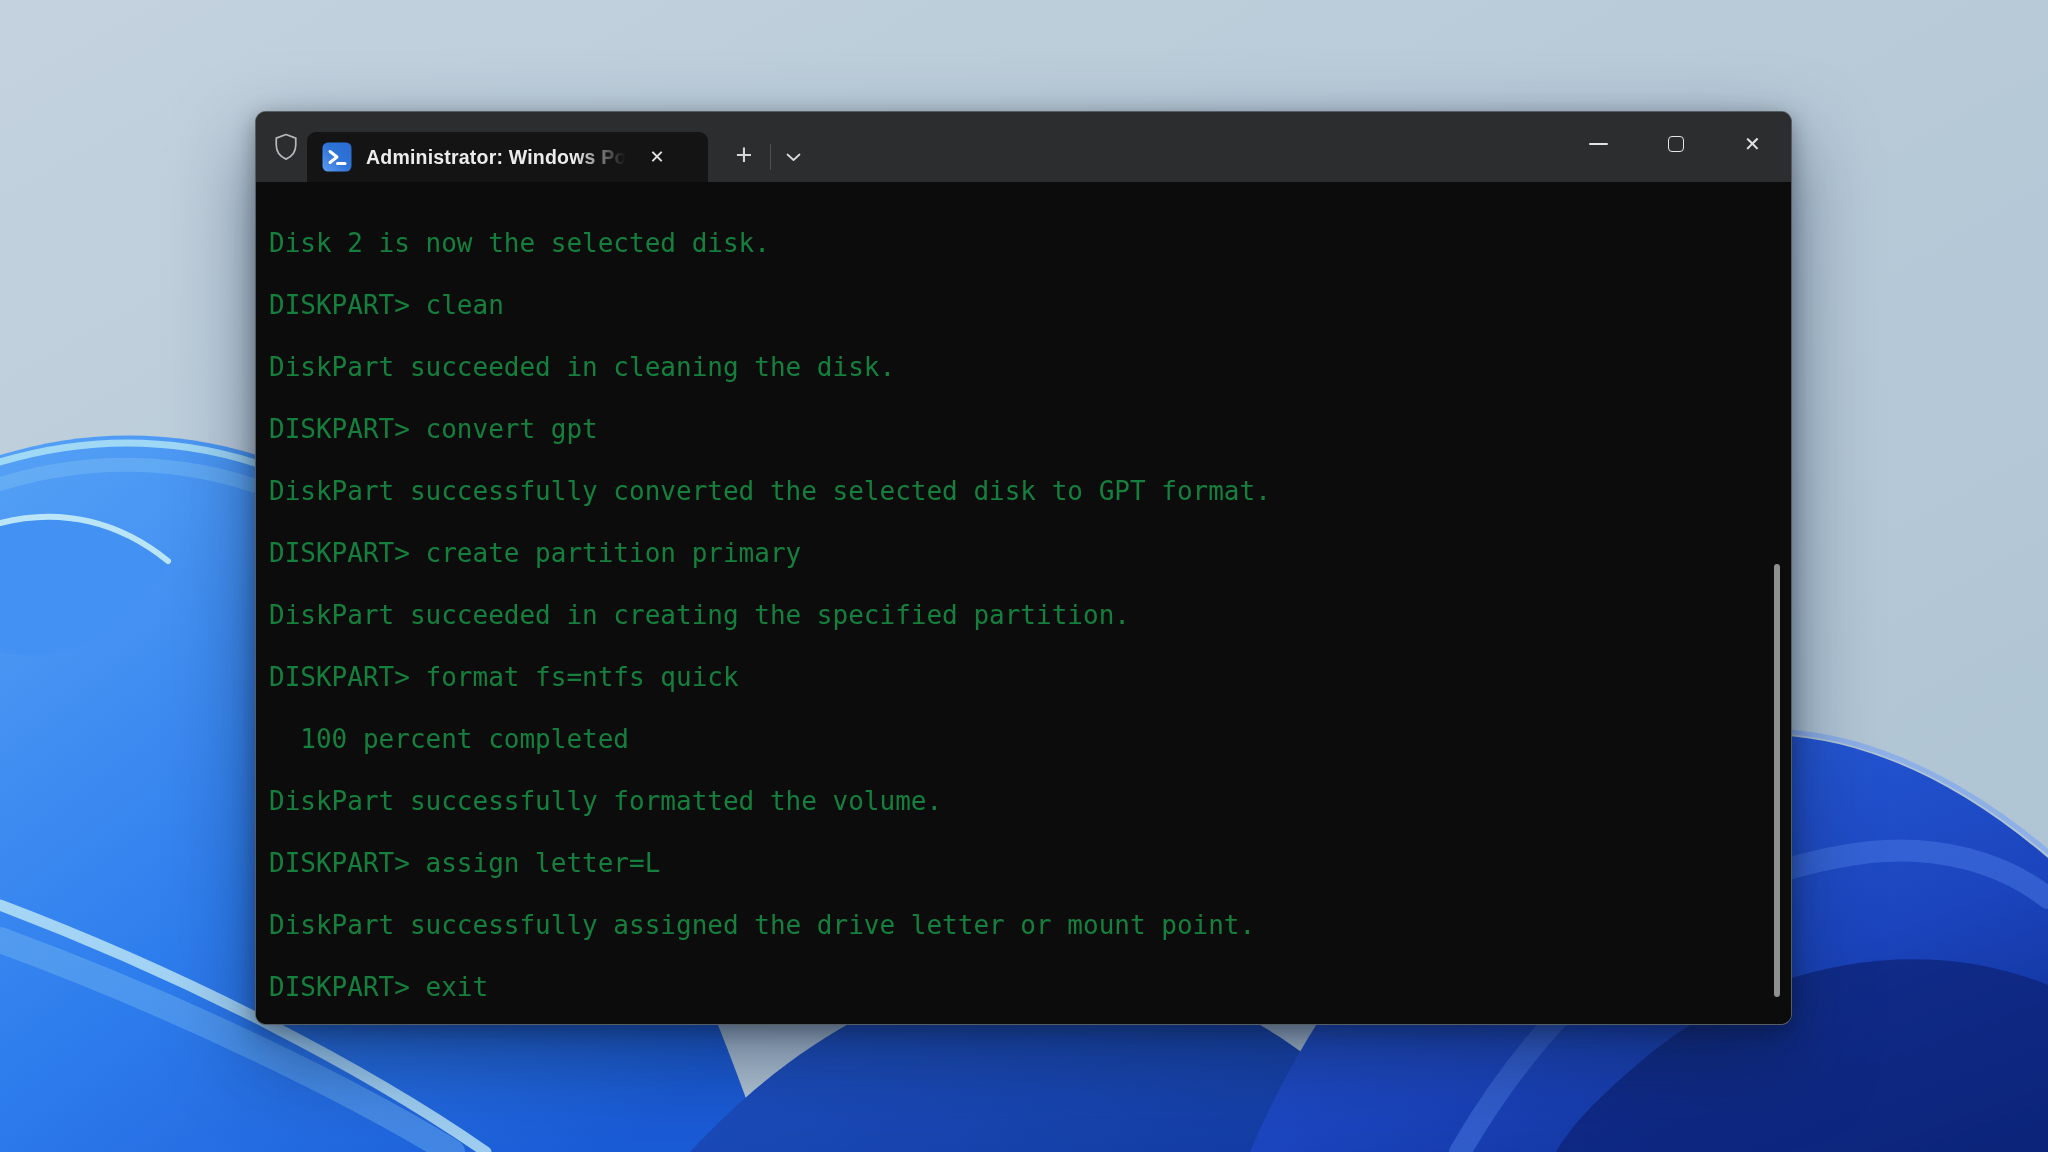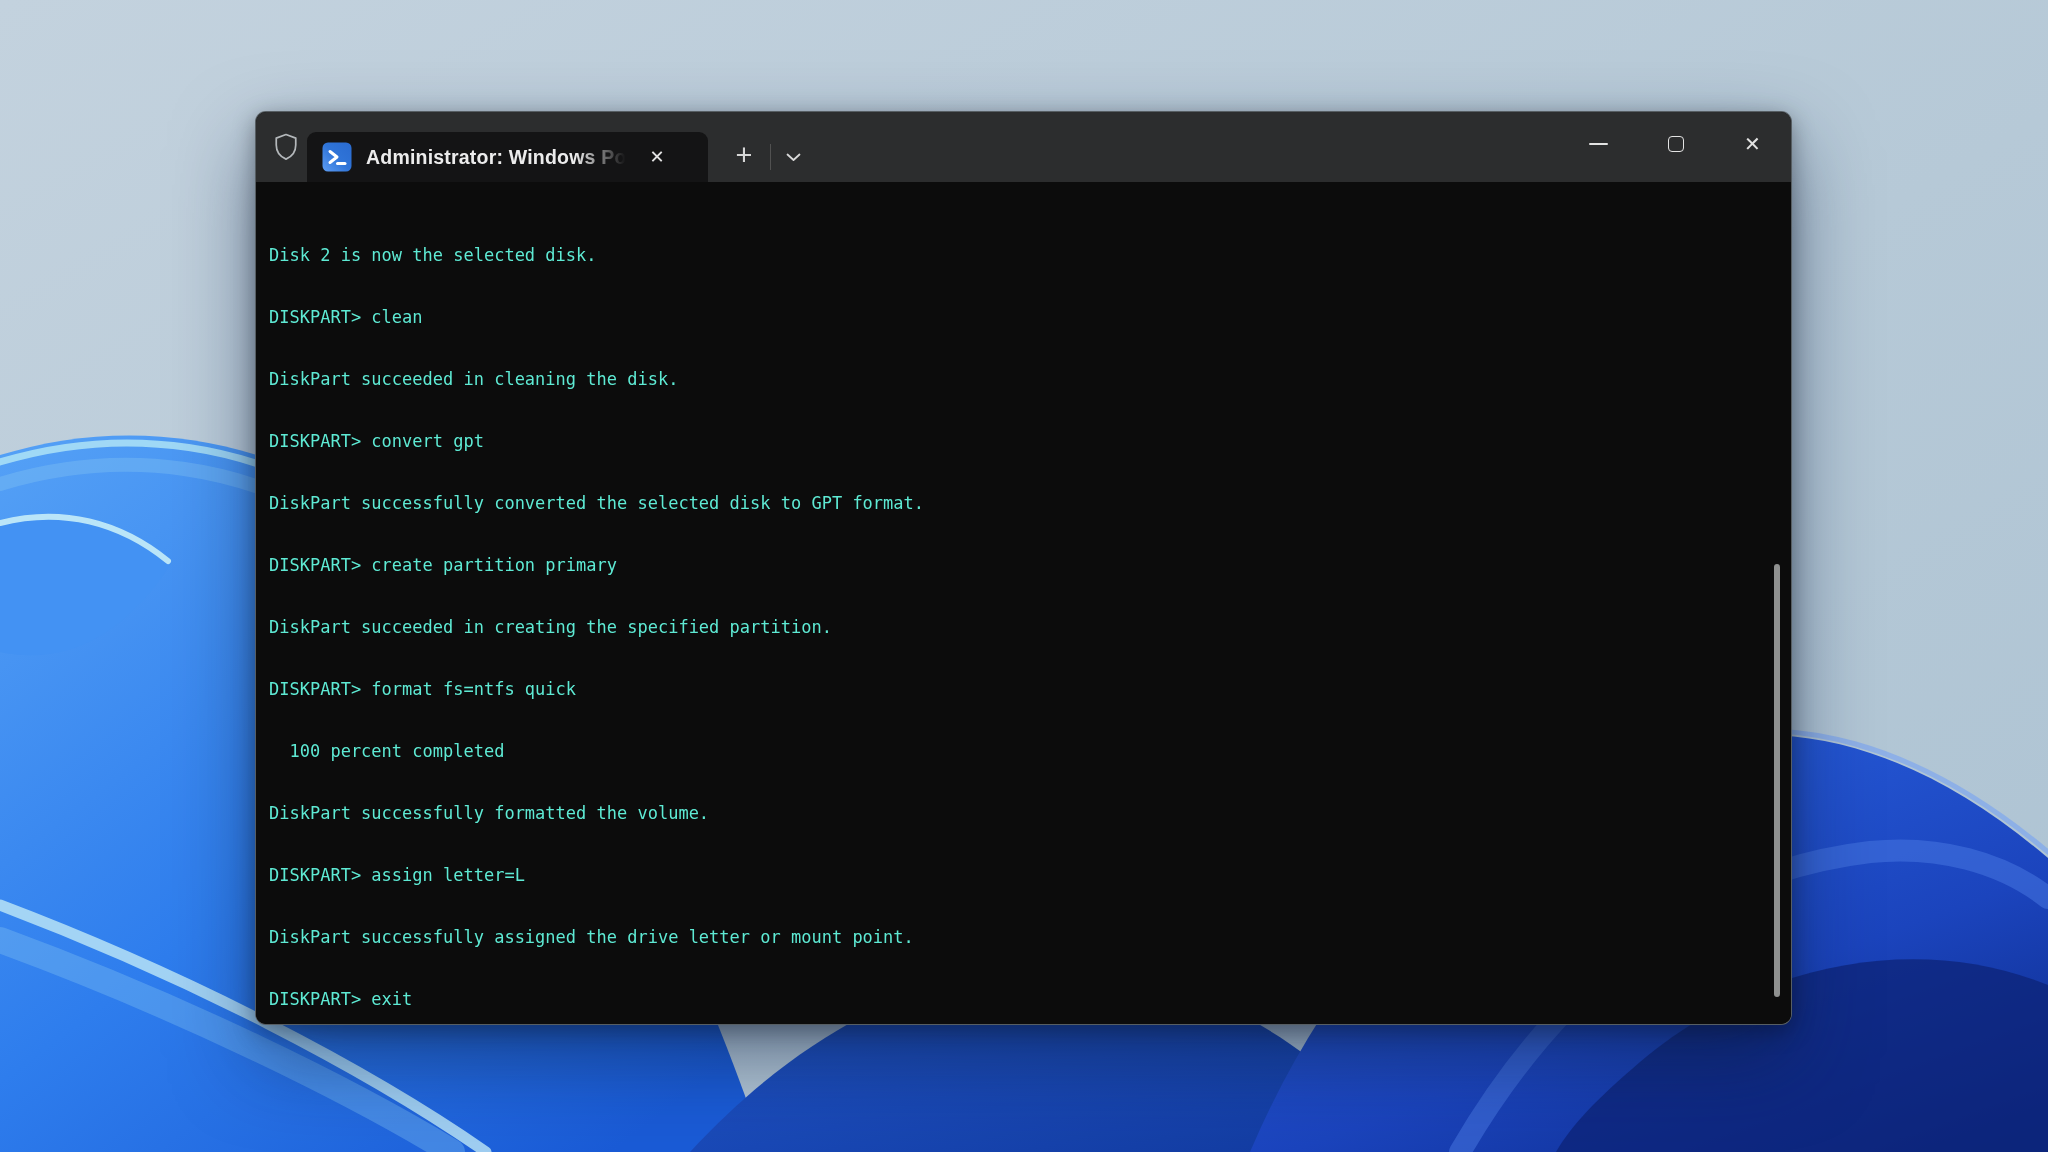--- a/index.html
+++ b/index.html
@@ -64,23 +64,23 @@
   .min-glyph { width: 19px; height: 2px; background: #e3e3e3; border-radius: 1px; }
   .max-glyph { width: 16px; height: 16px; border: 1.7px solid #e3e3e3; border-radius: 4px; }
   .x-glyph { font-size: 20px; font-family: "DejaVu Sans", sans-serif; color: #e3e3e3; }
 
   
   .terminal {
     position: absolute; left: 0; top: 70px; right: 0; bottom: 0;
     background: #0c0c0c; overflow: hidden;
   }
   .terminal pre {
-    position: absolute; left: 13px; top: 12px; padding-top: 46px;
+    position: absolute; left: 13px; top: 0; padding-top: 46px;
     font-family: "DejaVu Sans Mono", monospace;
-    font-size: 17px; line-height: 31px; color: #5eead4; white-space: pre;
+    font-size: 26px; line-height: 31px; color: #15803d; white-space: pre;
   }
   .scroll-thumb {
     position: absolute; right: 11px; top: 382px; width: 6px; height: 433px;
     background: #8f9190; border-radius: 3px;
   }
 </style>
 </head>
 <body>
 
 <div class="wallpaper">

